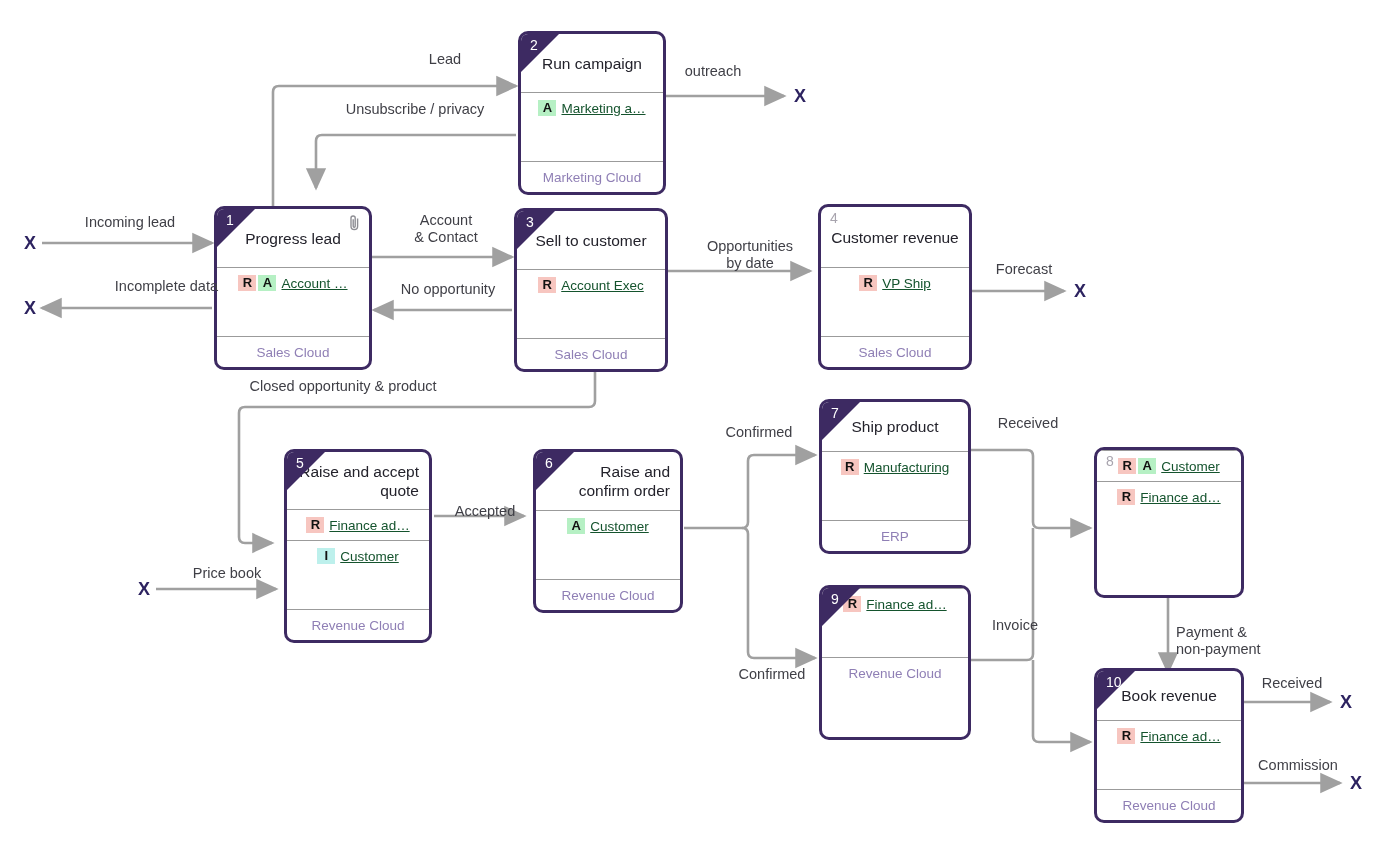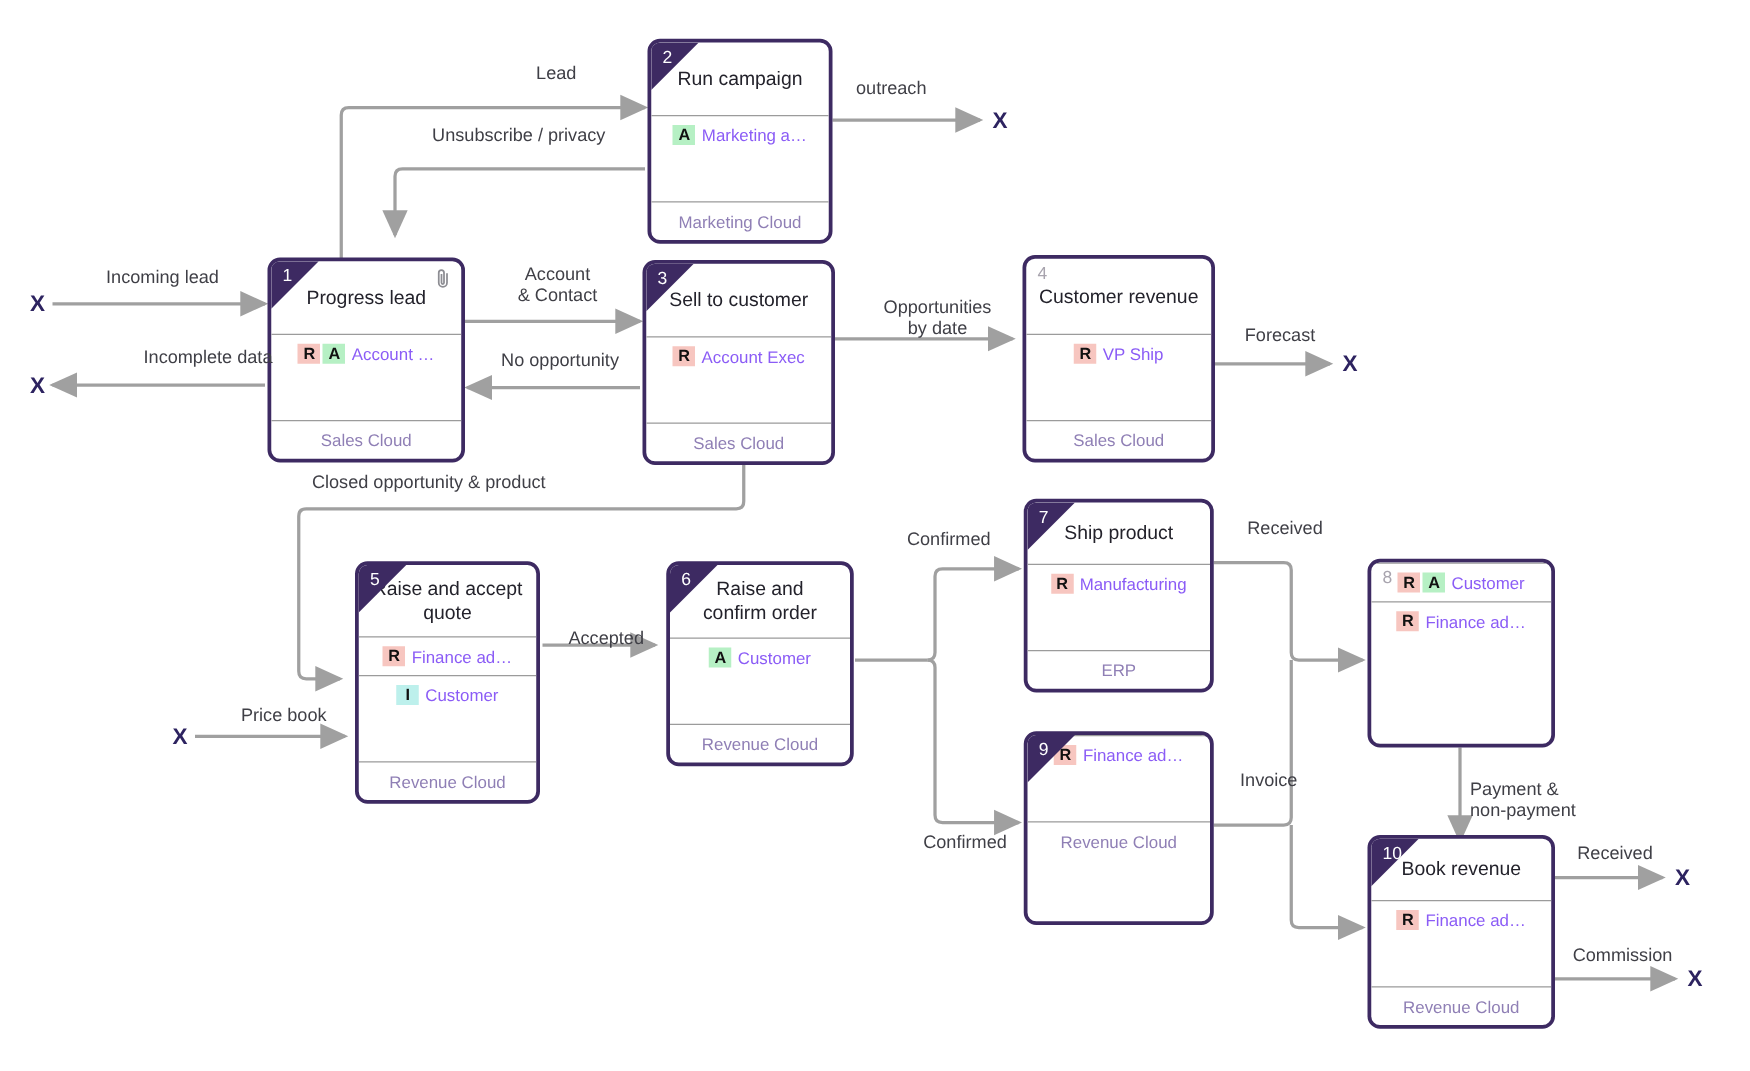--- a/index.html
+++ b/index.html
@@ -13,31 +13,31 @@
         border:3px solid #3d2a62;border-radius:10px;overflow:hidden;
         display:flex;flex-direction:column;}
   .node .corner{position:absolute;left:0;top:0;width:0;height:0;
         border-top:38px solid #3d2a62;border-right:38px solid transparent;}
   .node .num{position:absolute;left:9px;top:2px;font-size:14px;color:#ffffff;
         line-height:18px;z-index:3;}
   .node.plain .num{color:#a8a4ae;}
   .node .clip{position:absolute;right:8px;top:5px;z-index:3;}
   .node .body{flex:1 1 auto;display:flex;align-items:center;justify-content:center;
         padding:6px 10px 6px 10px;}
-  .node .title{font-size:15.5px;color:#23222b;text-align:center;line-height:19px;}
+  .node .title{font-size:15.5px;color:#23222b;text-align:right;line-height:19px;}
   .node .roles{flex:0 0 auto;}
   .node .role{display:flex;align-items:center;justify-content:center;gap:5px;
         border-top:1.5px solid #9b9b9b;height:30px;font-size:13.5px;}
   .node .role .tags{display:flex;gap:2px;}
   .node .chip{display:inline-block;min-width:14px;text-align:center;font-size:13px;
         font-weight:bold;color:#111;padding:0 2px;line-height:16px;}
   .chip.R{background:#f7c6c0;}
   .chip.A{background:#b6f0c4;}
   .chip.I{background:#bdf0ec;}
-  .node .rolename{color:#8b5cf6;white-space:nowrap;}
+  .node .rolename{color:#14532d;white-space:nowrap;text-decoration:underline;}
   .node .system{border-top:1.5px solid #9b9b9b;height:30px;display:flex;
         align-items:center;justify-content:center;font-size:13.5px;color:#8f7fb5;margin-top:38px;}
 
   
   .elabel{position:absolute;font-size:14.5px;color:#3f3f46;line-height:17px;
           text-align:center;white-space:nowrap;}
   .xterm{position:absolute;font-size:18px;font-weight:bold;color:#2d2360;
          line-height:18px;}
 </style>
 </head>

